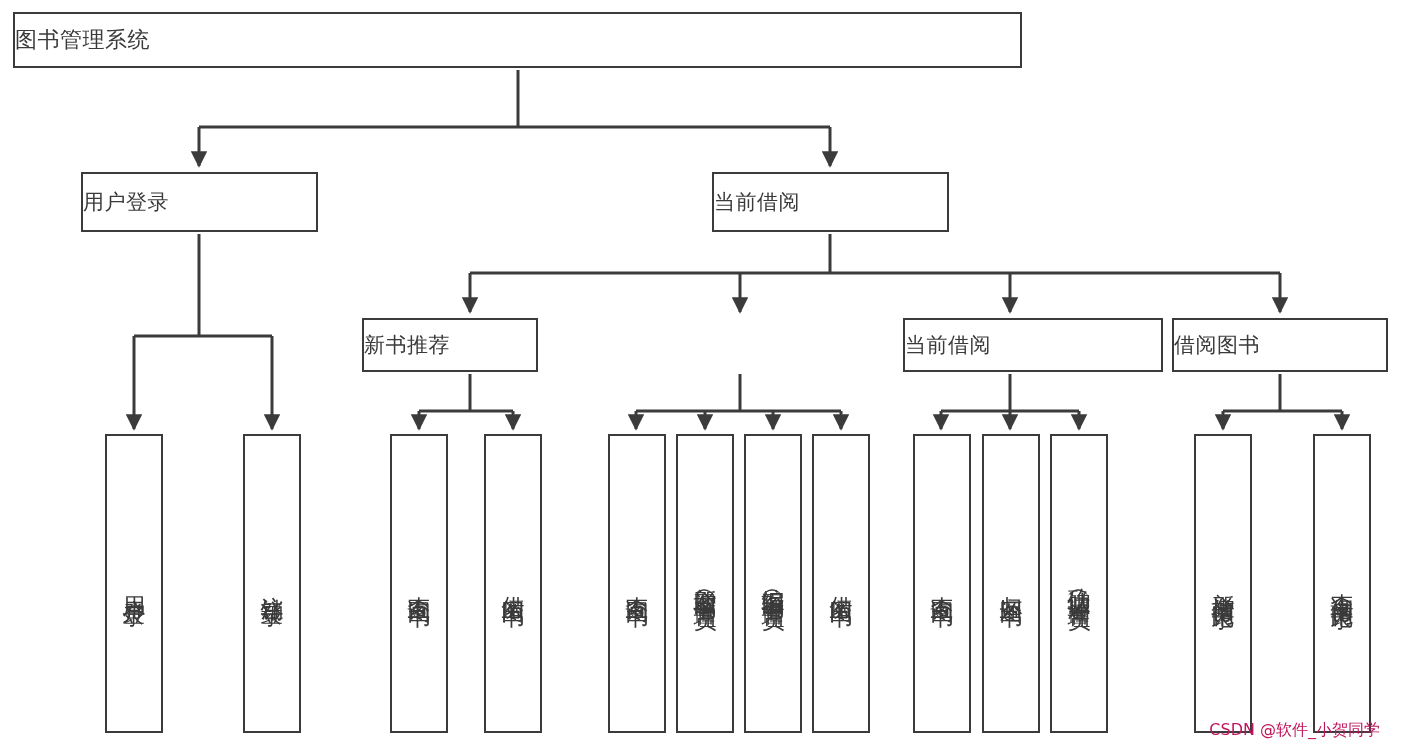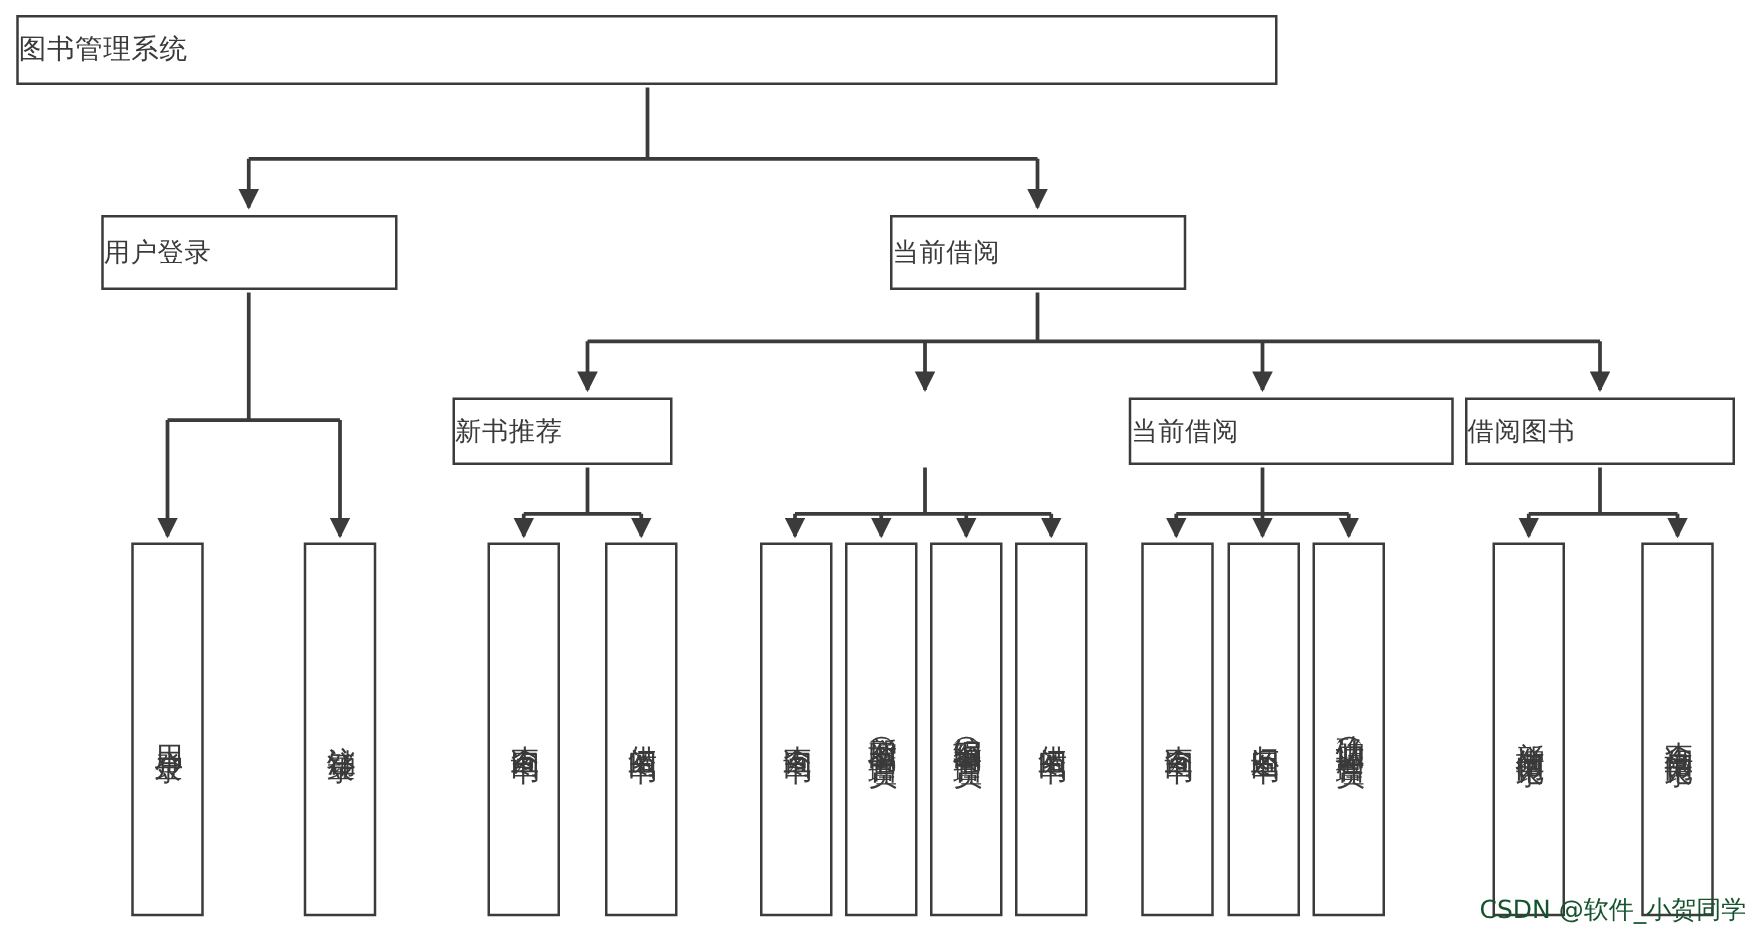--- a/index.html
+++ b/index.html
@@ -60,24 +60,24 @@
     writing-mode: vertical-rl;
     text-orientation: upright;
     font-size: 23px;
     line-height: 1.0;
     letter-spacing: 3px;
     white-space: nowrap;
     max-height: 100%;
   }
   #watermark {
     position: absolute;
-    right: 8px;
+    right: 25px;
     bottom: 6px;
-    font-size: 20px;
-    color: #14532d;
+    font-size: 16px;
+    color: #be185d;
     white-space: nowrap;
     pointer-events: none;
     font-family: "DejaVu Sans", "Liberation Sans", sans-serif;
   }
 </style>
 </head>
 <body>
 
 <div id="diagram-root">
 

